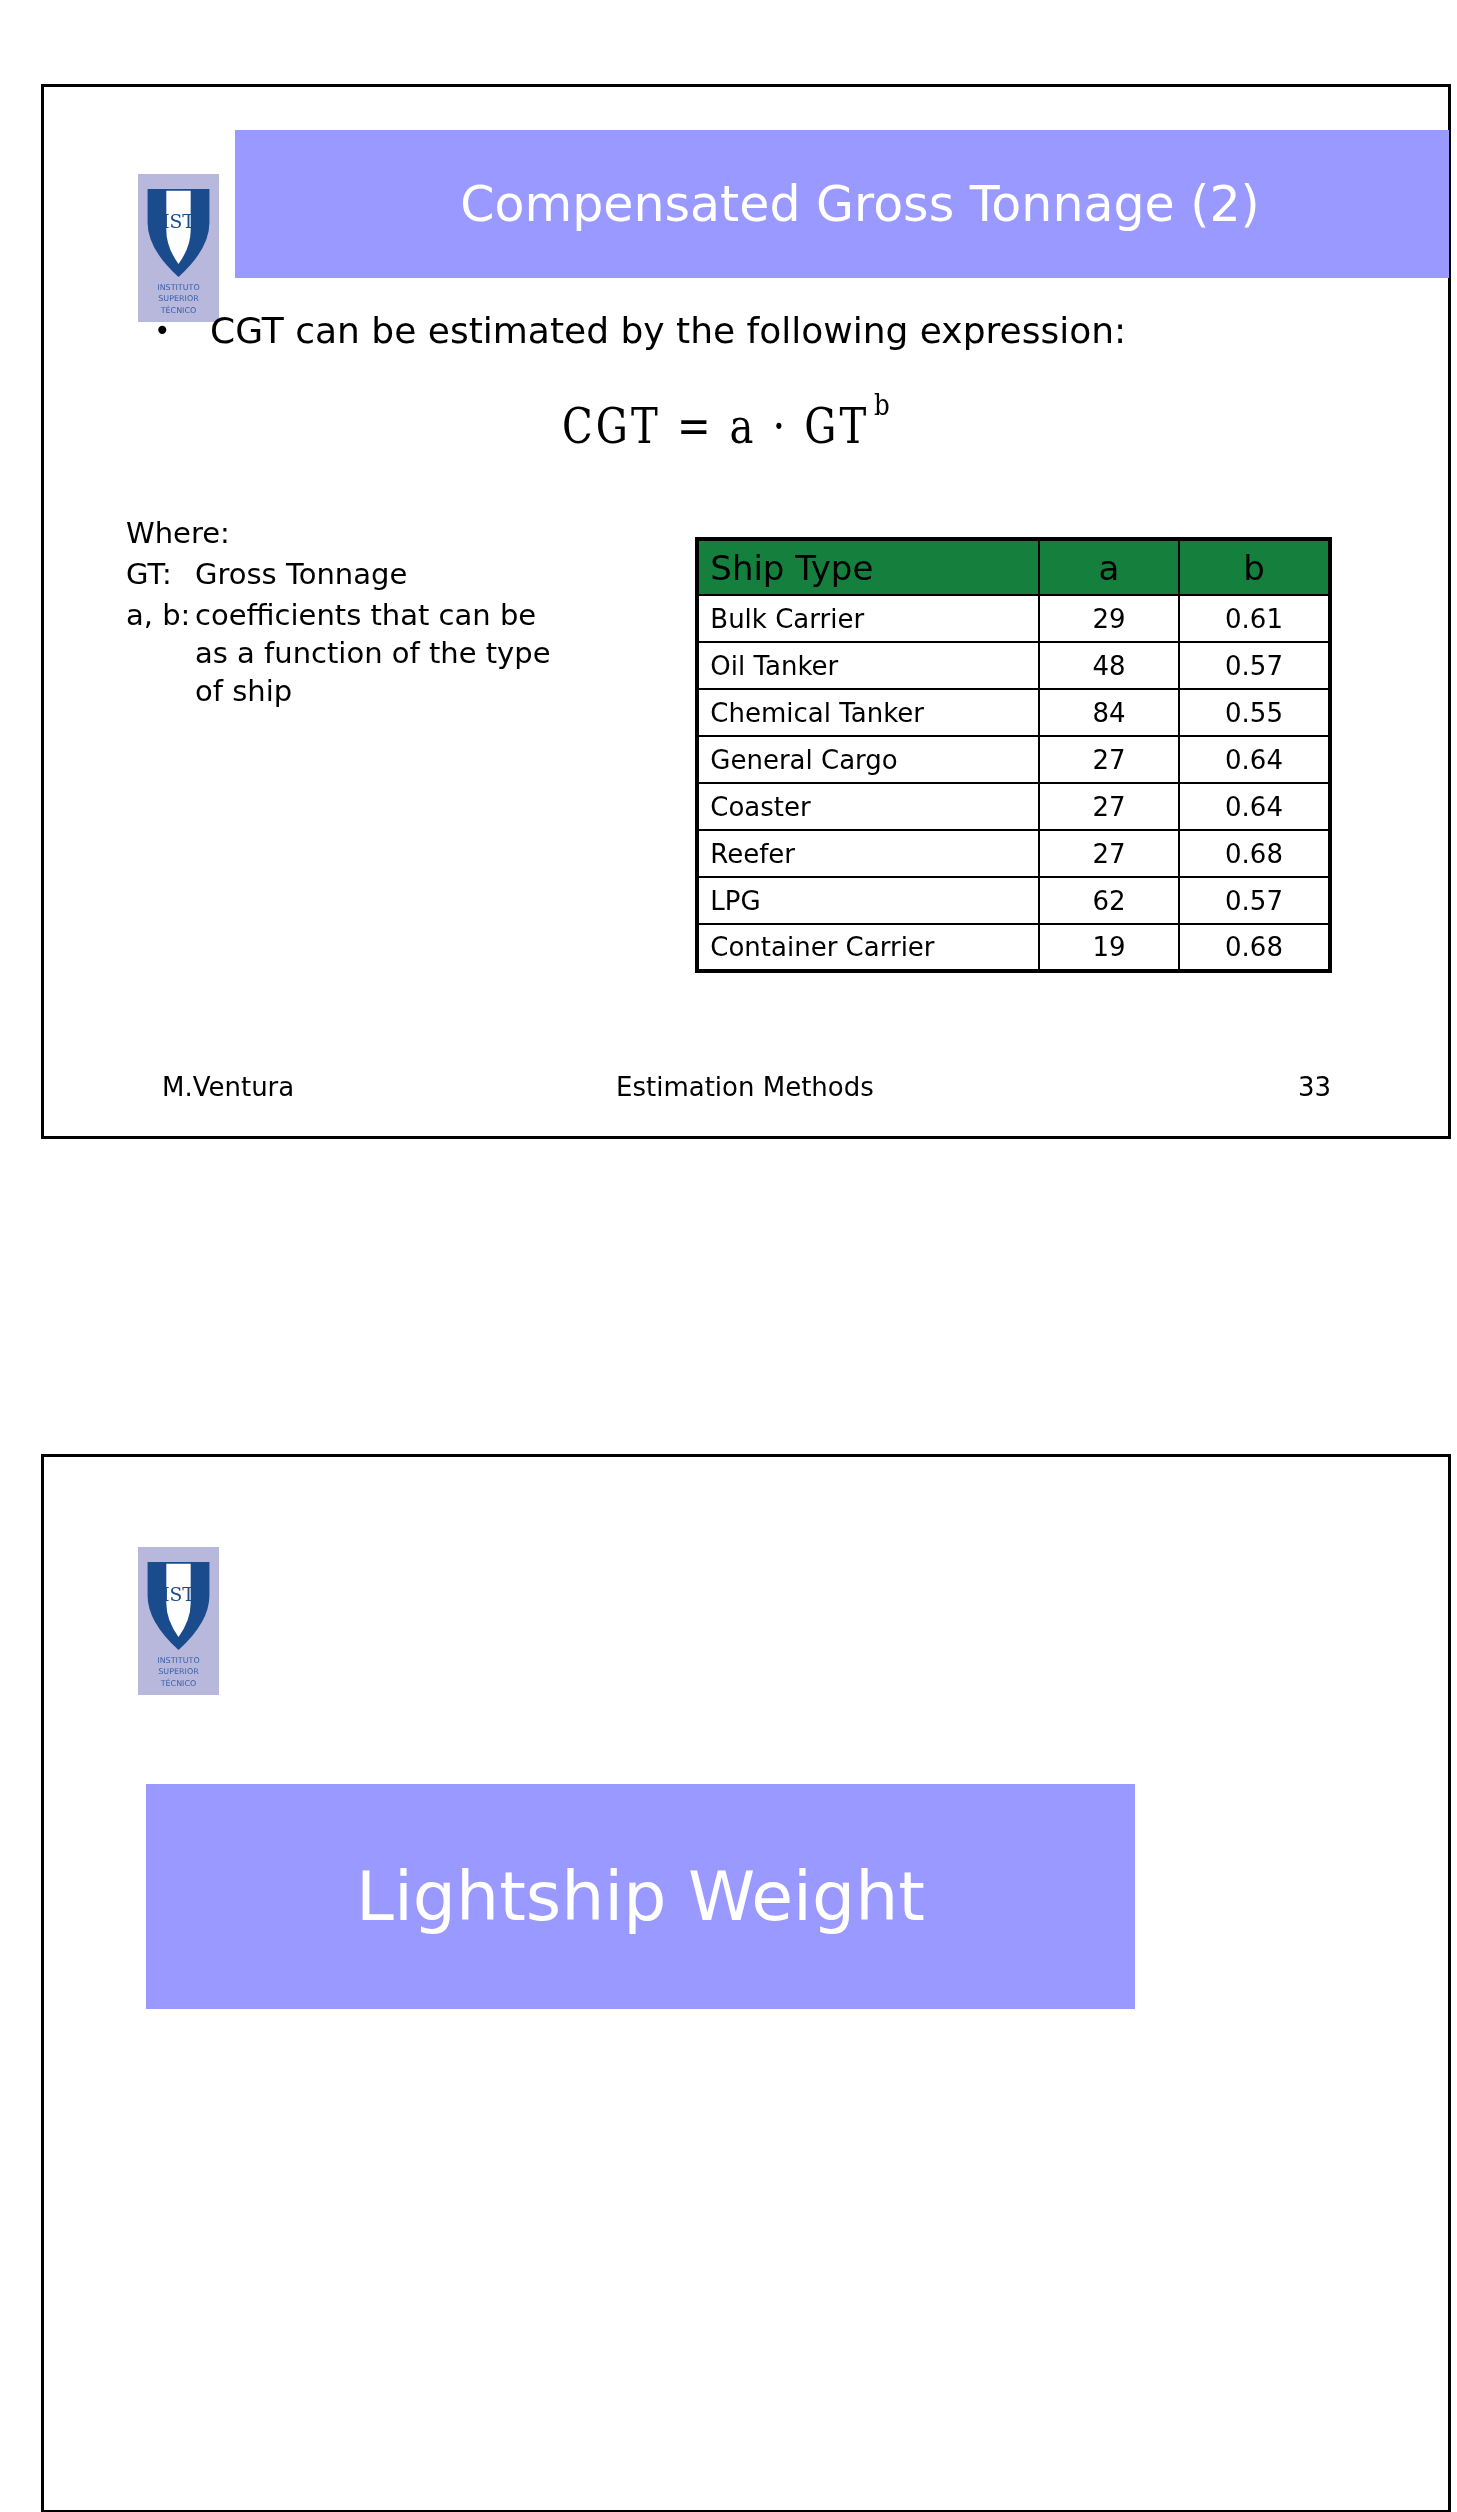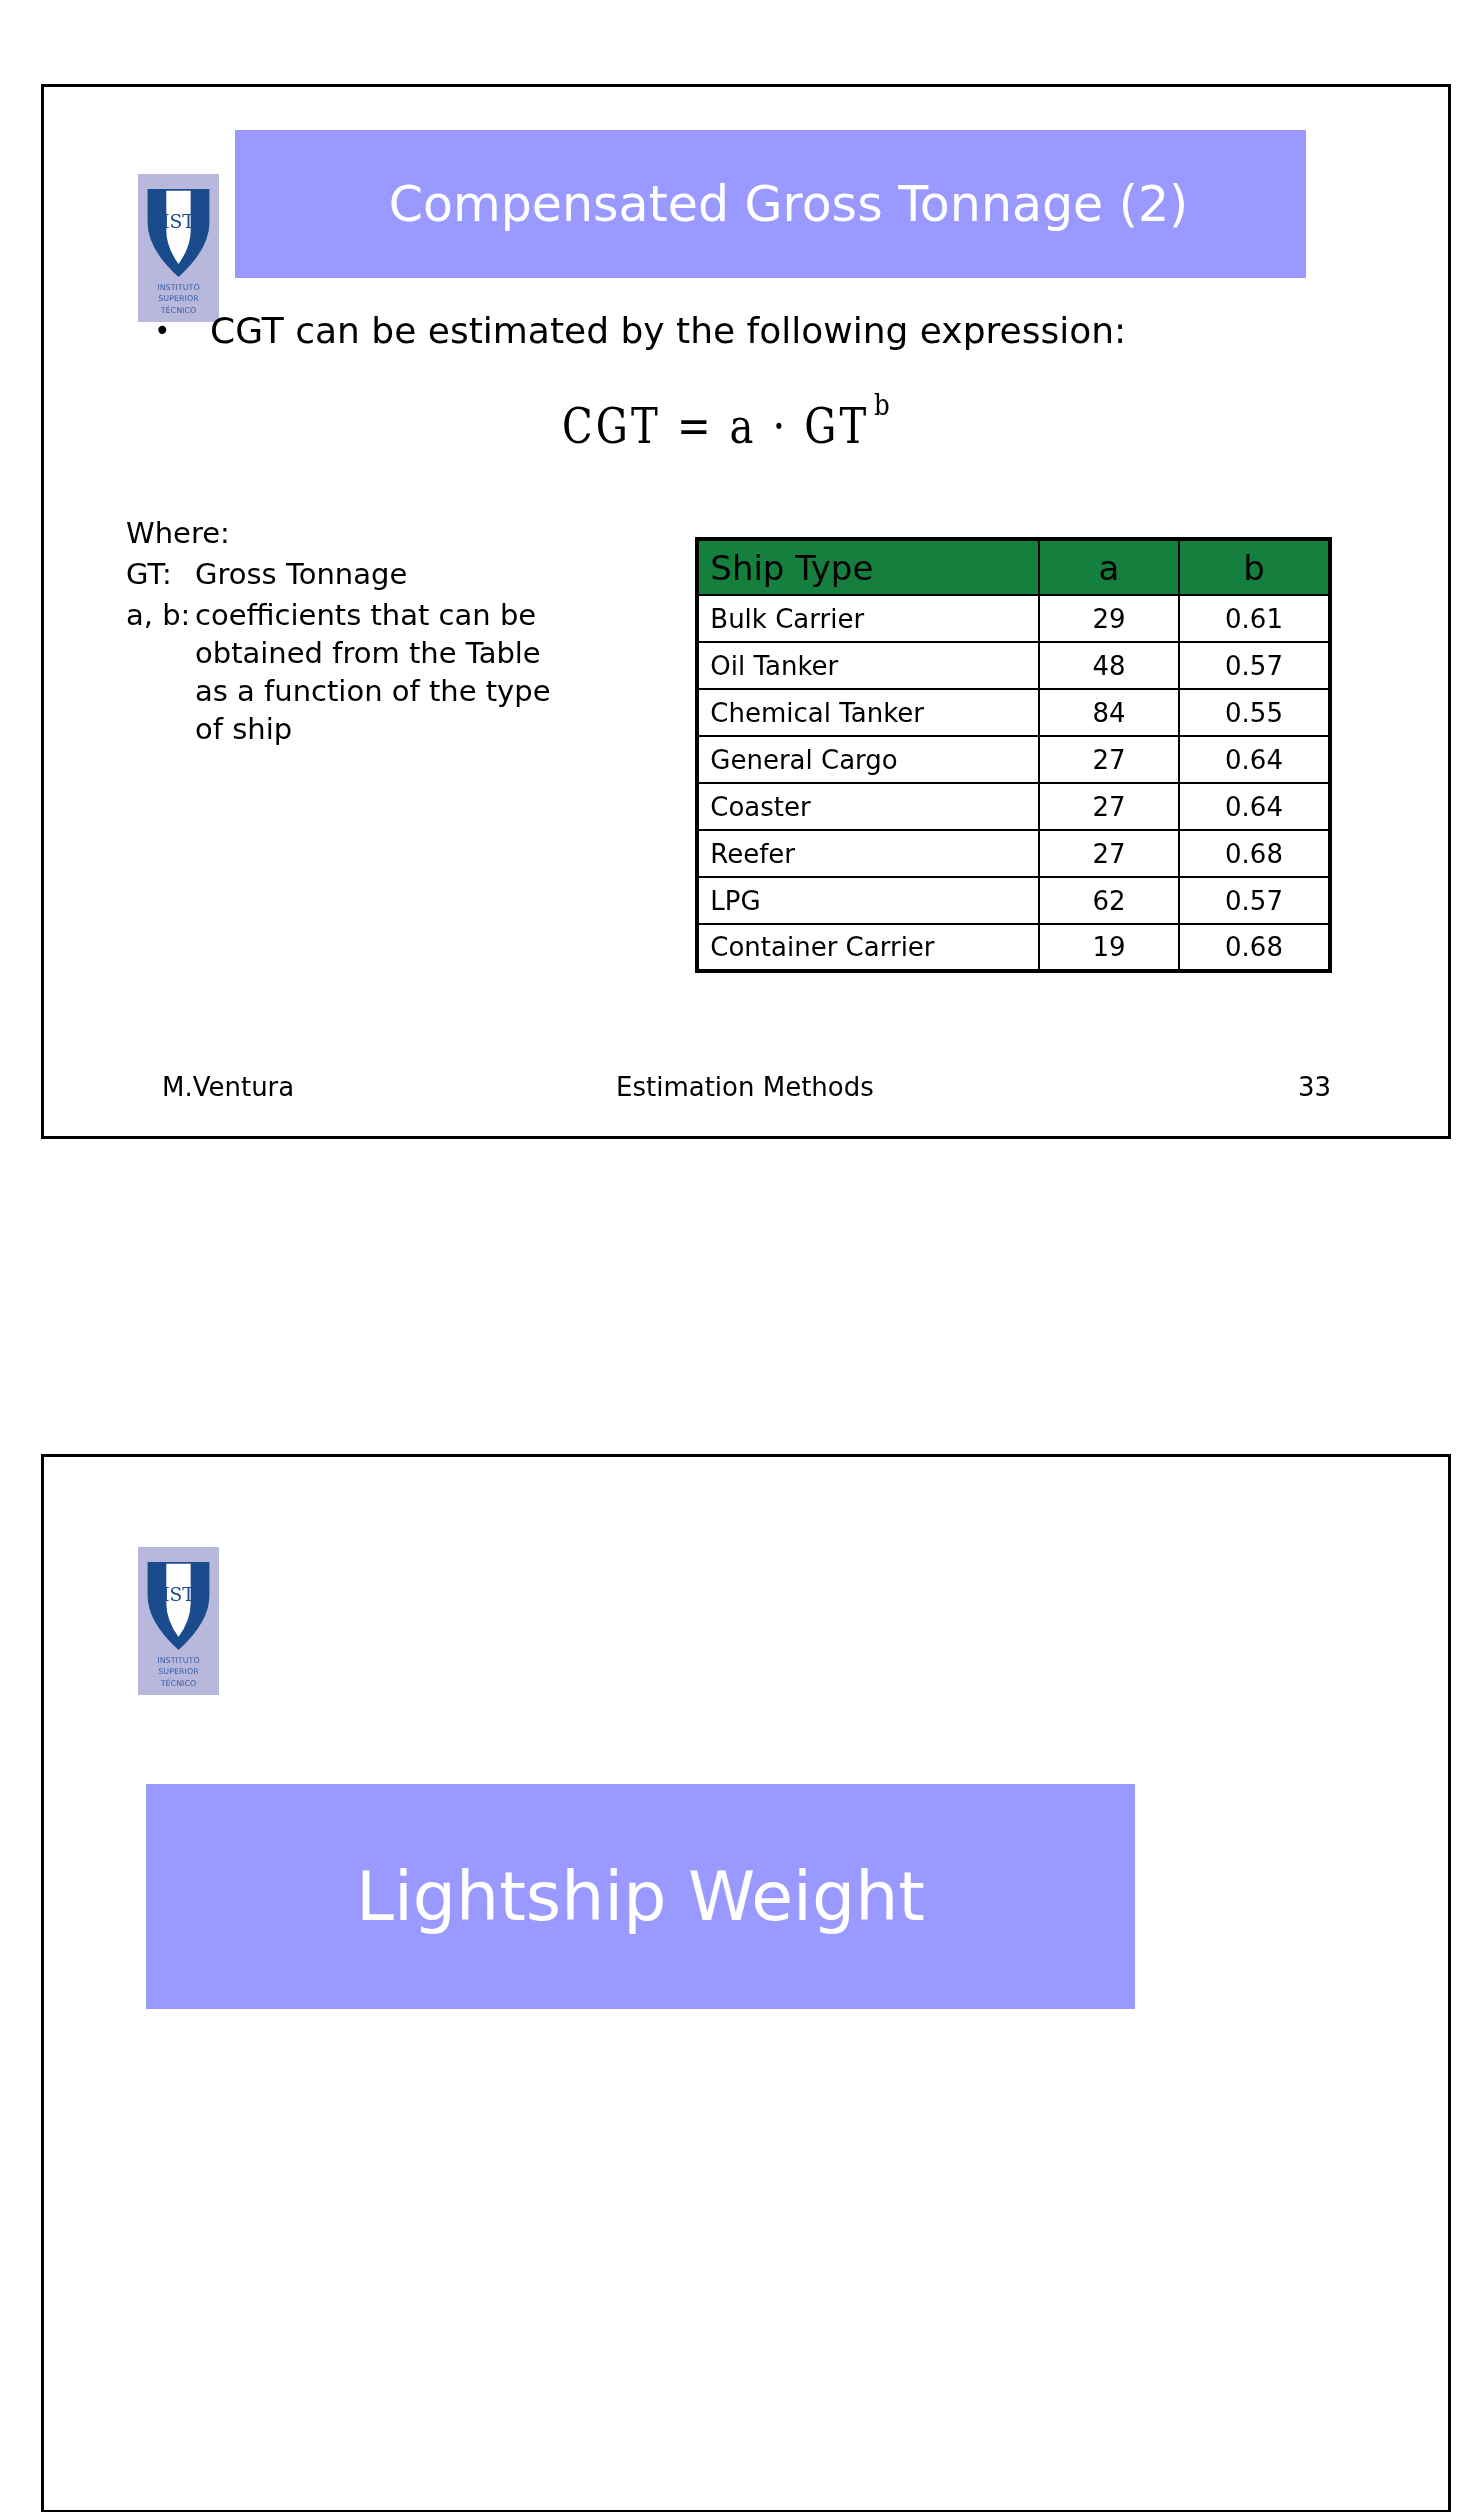--- a/index.html
+++ b/index.html
@@ -25,21 +25,21 @@
     .logo svg { display: block; width: 100%; height: 100%; }
 
     .banner {
       position: absolute;
       background: #9999ff;
       color: #ffffff;
       display: flex; align-items: center; justify-content: center;
       white-space: nowrap;
     }
     .slide-1 .logo { left: 94px; top: 43px; }
-    .slide-1 .banner { left: 191px; top: 43px; width: 1071px; height: 148px; font-size: 49px; letter-spacing: 0px; padding-left: 36px; }
+    .slide-1 .banner { left: 191px; top: 43px; width: 1214px; height: 148px; font-size: 49px; letter-spacing: 0px; padding-left: 36px; }
 
     .bullet {
       position: absolute; left: 110px; top: 223px;
       font-size: 36px; white-space: nowrap;
       display: flex; align-items: center;
     }
     .bullet .dot { display: inline-block; width: 56px; font-size: 28px; }
 
     .formula {
       position: absolute; left: 518px; top: 300px;
@@ -121,21 +121,20 @@
   </div>
 
   <div class="where">
     <div class="line">Where:</div>
     <div class="line">
       <span class="key">GT:</span><span>Gross Tonnage</span>
     </div>
     <div class="line tight">
       <span class="key">a, b:</span><span>coefficients that can be</span>
     </div>
-    <div class="line tight indent">obtained from the Table</div>
     <div class="line tight indent">as a function of the type</div>
     <div class="line tight indent">of ship</div>
   </div>
 
   <table class="ships">
     <thead>
       <tr>
         <th class="c-type">Ship Type</th>
         <th class="c-a">a</th>
         <th class="c-b">b</th>

